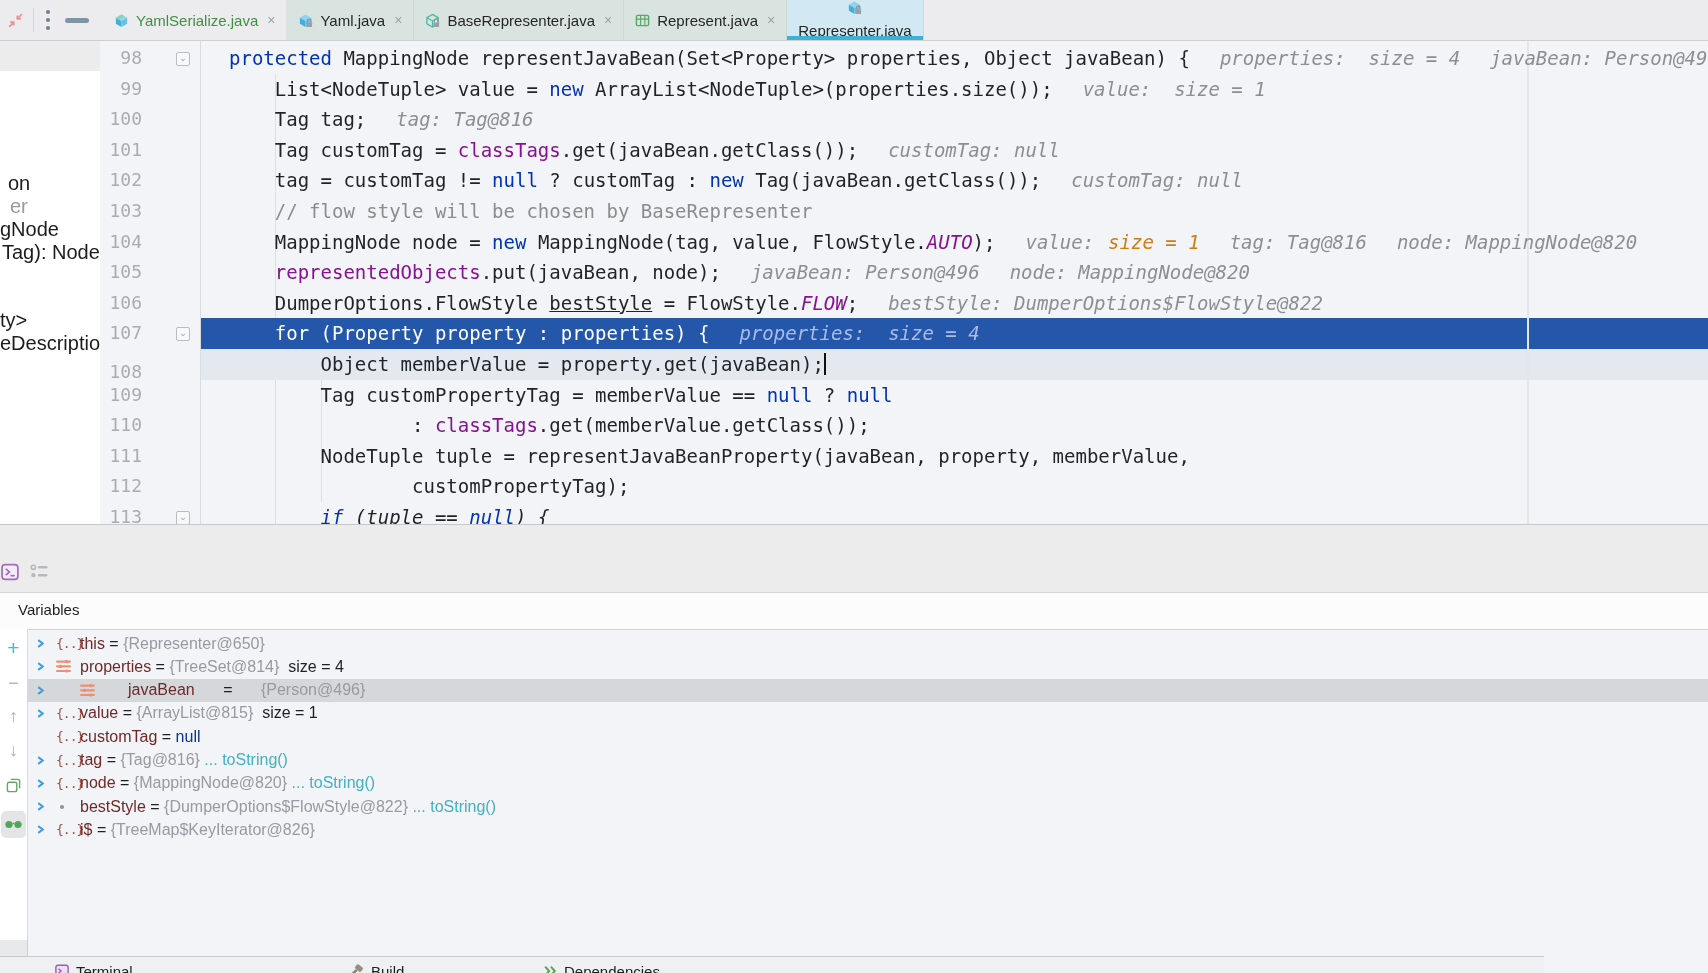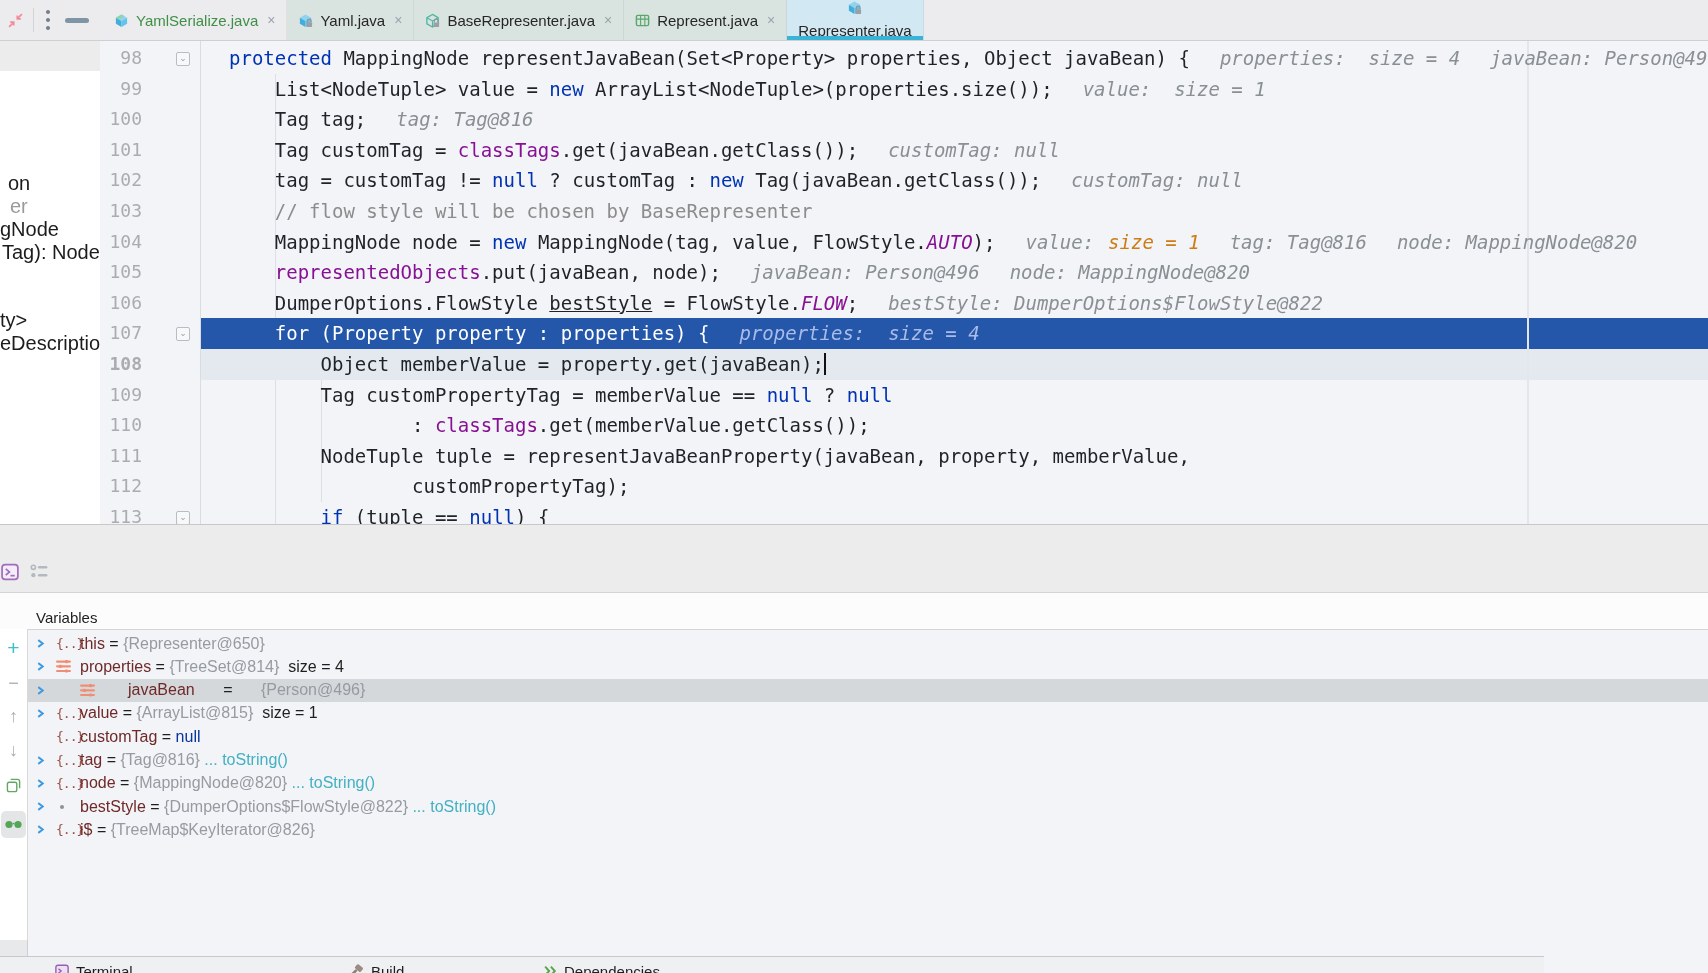--- a/index.html
+++ b/index.html
@@ -46,21 +46,21 @@
   .seg-hw{color:#a9bce8;font-style:italic;margin-left:30px}
   .caret{display:inline-block;width:2px;height:22px;background:#111;vertical-align:-4px;}
   .iguide{position:absolute;width:1px;background:#dcdfe3;}
   #margin-guide{position:absolute;top:0;bottom:0;width:2px;background:#e3e6ea;z-index:3;}
   
   #midband{position:absolute;left:0;top:524px;width:1708px;height:68px;background:#ececec;border-top:1px solid #c8c8c8;}
   #midband .mb-icon{position:absolute;top:38px;}
   
   #varheader{position:absolute;left:0;top:592px;width:1708px;height:36px;background:#fcfcfc;
              border-top:1px solid #d4d4d4;border-bottom:1px solid #d4d4d4;}
-  #varheader .vh-label{position:absolute;left:36px;top:8px;font-size:15px;color:#1e1e1e;margin-top:8px;}
+  #varheader .vh-label{position:absolute;left:18px;top:8px;font-size:15px;color:#1e1e1e;}
   #vartoolbar{position:absolute;left:0;top:629px;width:27px;height:326px;background:#fff;border-right:1px solid #d9d9d9;}
   .vt-btn{position:absolute;left:0;width:27px;height:24px;text-align:center;font-size:18px;line-height:22px;color:#a9adb2;}
   .vt-btn.teal{color:#3fc0c8;font-size:21px;}
   .vt-press{position:absolute;left:1px;width:25px;height:27px;background:#e3e5e7;border-radius:5px;}
   #varrows{position:absolute;left:28px;top:632px;right:0;height:230px;}
   .var-row{position:absolute;left:0;right:0;height:23px;display:flex;align-items:center;font-size:16px;white-space:pre;}
   .var-row.selected{background:#d4d8db;}
   .vr-chev{width:20px;padding-left:8px;flex:0 0 auto;display:flex;align-items:center;}
   .vr-icon{width:24px;flex:0 0 auto;display:flex;align-items:center;font-family:"DejaVu Sans Mono",monospace;}
   .vi-braces{color:#9c4f44;font-size:13px;letter-spacing:-1px;}
@@ -186,21 +186,21 @@
         <div class="lnum" style="top: 32.6px;">99</div>
         <div class="lnum" style="top: 63.2px;">100</div>
         <div class="lnum" style="top: 93.8px;">101</div>
         <div class="lnum" style="top: 124.4px;">102</div>
         <div class="lnum" style="top: 155px;">103</div>
         <div class="lnum" style="top: 185.6px;">104</div>
         <div class="lnum" style="top: 216.2px;">105</div>
         <div class="lnum" style="top: 246.8px;">106</div>
         <div class="lnum" style="top: 277.4px;">107</div>
         <div class="fold" style="top: 286.4px;">⌄</div>
-        <div class="lnum" style="top: 308px; font-weight: bold;">108</div>
+        <div class="lnum" style="top: 316px;">108</div>
         <div class="lnum" style="top: 338.6px;">109</div>
         <div class="lnum" style="top: 369.2px;">110</div>
         <div class="lnum" style="top: 399.8px;">111</div>
         <div class="lnum" style="top: 430.4px;">112</div>
         <div class="lnum" style="top: 461px;">113</div>
         <div class="fold" style="top: 470px;">⌄</div>
       </div>
     <div id="codelayer">
       <div class="iguide" style="left:74px;top:33px;bottom:0;"></div>
       <div class="iguide" style="left:120px;top:339px;height:122px;"></div>
@@ -212,21 +212,21 @@
         <div class="code-row" style="top: 155px;"><span class="seg-cm">    // flow style will be chosen by BaseRepresenter</span></div>
         <div class="code-row" style="top: 185.6px;"><span class="seg-d">    MappingNode node = </span><span class="seg-k">new</span><span class="seg-d"> MappingNode(tag, value, FlowStyle.</span><span class="seg-s">AUTO</span><span class="seg-d">);</span><span class="seg-h">value:</span><span class="seg-ho">size = 1</span><span class="seg-h">tag: Tag@816</span><span class="seg-h">node: MappingNode@820</span></div>
         <div class="code-row" style="top: 216.2px;"><span class="seg-d">    </span><span class="seg-f">representedObjects</span><span class="seg-d">.put(javaBean, node);</span><span class="seg-h">javaBean: Person@496</span><span class="seg-h">node: MappingNode@820</span></div>
         <div class="code-row" style="top: 246.8px;"><span class="seg-d">    DumperOptions.FlowStyle </span><span class="seg-u">bestStyle</span><span class="seg-d"> = FlowStyle.</span><span class="seg-s">FLOW</span><span class="seg-d">;</span><span class="seg-h">bestStyle: DumperOptions$FlowStyle@822</span></div>
         <div class="code-row exec" style="top: 277.4px;"><span class="seg-w">    for (Property property : properties) {</span><span class="seg-hw">properties:  size = 4</span></div>
         <div class="code-row caretline" style="top: 308px;"><span class="seg-d">        Object memberValue = property.get(javaBean);</span><span class="caret"></span></div>
         <div class="code-row" style="top: 338.6px;"><span class="seg-d">        Tag customPropertyTag = memberValue == </span><span class="seg-k">null</span><span class="seg-d"> ? </span><span class="seg-k">null</span></div>
         <div class="code-row" style="top: 369.2px;"><span class="seg-d">                : </span><span class="seg-f">classTags</span><span class="seg-d">.get(memberValue.getClass());</span></div>
         <div class="code-row" style="top: 399.8px;"><span class="seg-d">        NodeTuple tuple = representJavaBeanProperty(javaBean, property, memberValue,</span></div>
         <div class="code-row" style="top: 430.4px;"><span class="seg-d">                customPropertyTag);</span></div>
-        <div class="code-row" style="top: 461px;"><span class="seg-d">        </span><span class="seg-k">if</span><span class="seg-d"> (tuple == </span><span class="seg-k">null</span><span class="seg-d">) {</span></div>
+        <div class="code-row" style="top: 461px; font-style: italic;"><span class="seg-d">        </span><span class="seg-k">if</span><span class="seg-d"> (tuple == </span><span class="seg-k">null</span><span class="seg-d">) {</span></div>
       </div>
     <div id="margin-guide" style="left:1427px;"></div>
   </div>
 
   <div id="midband">
     <span class="mb-icon" style="left:1px;">
       <svg width="19" height="19" viewBox="0 0 18 18">
           <rect x="1" y="1.5" width="15" height="14" rx="3" fill="#f4ecf8" stroke="#a06cbb" stroke-width="1.6"></rect>
       <path d="M4.5 5.5L8 8.5 4.5 11.5" fill="none" stroke="#a06cbb" stroke-width="1.6"></path>
           <path d="M9 12h4" stroke="#a06cbb" stroke-width="1.6"></path>

